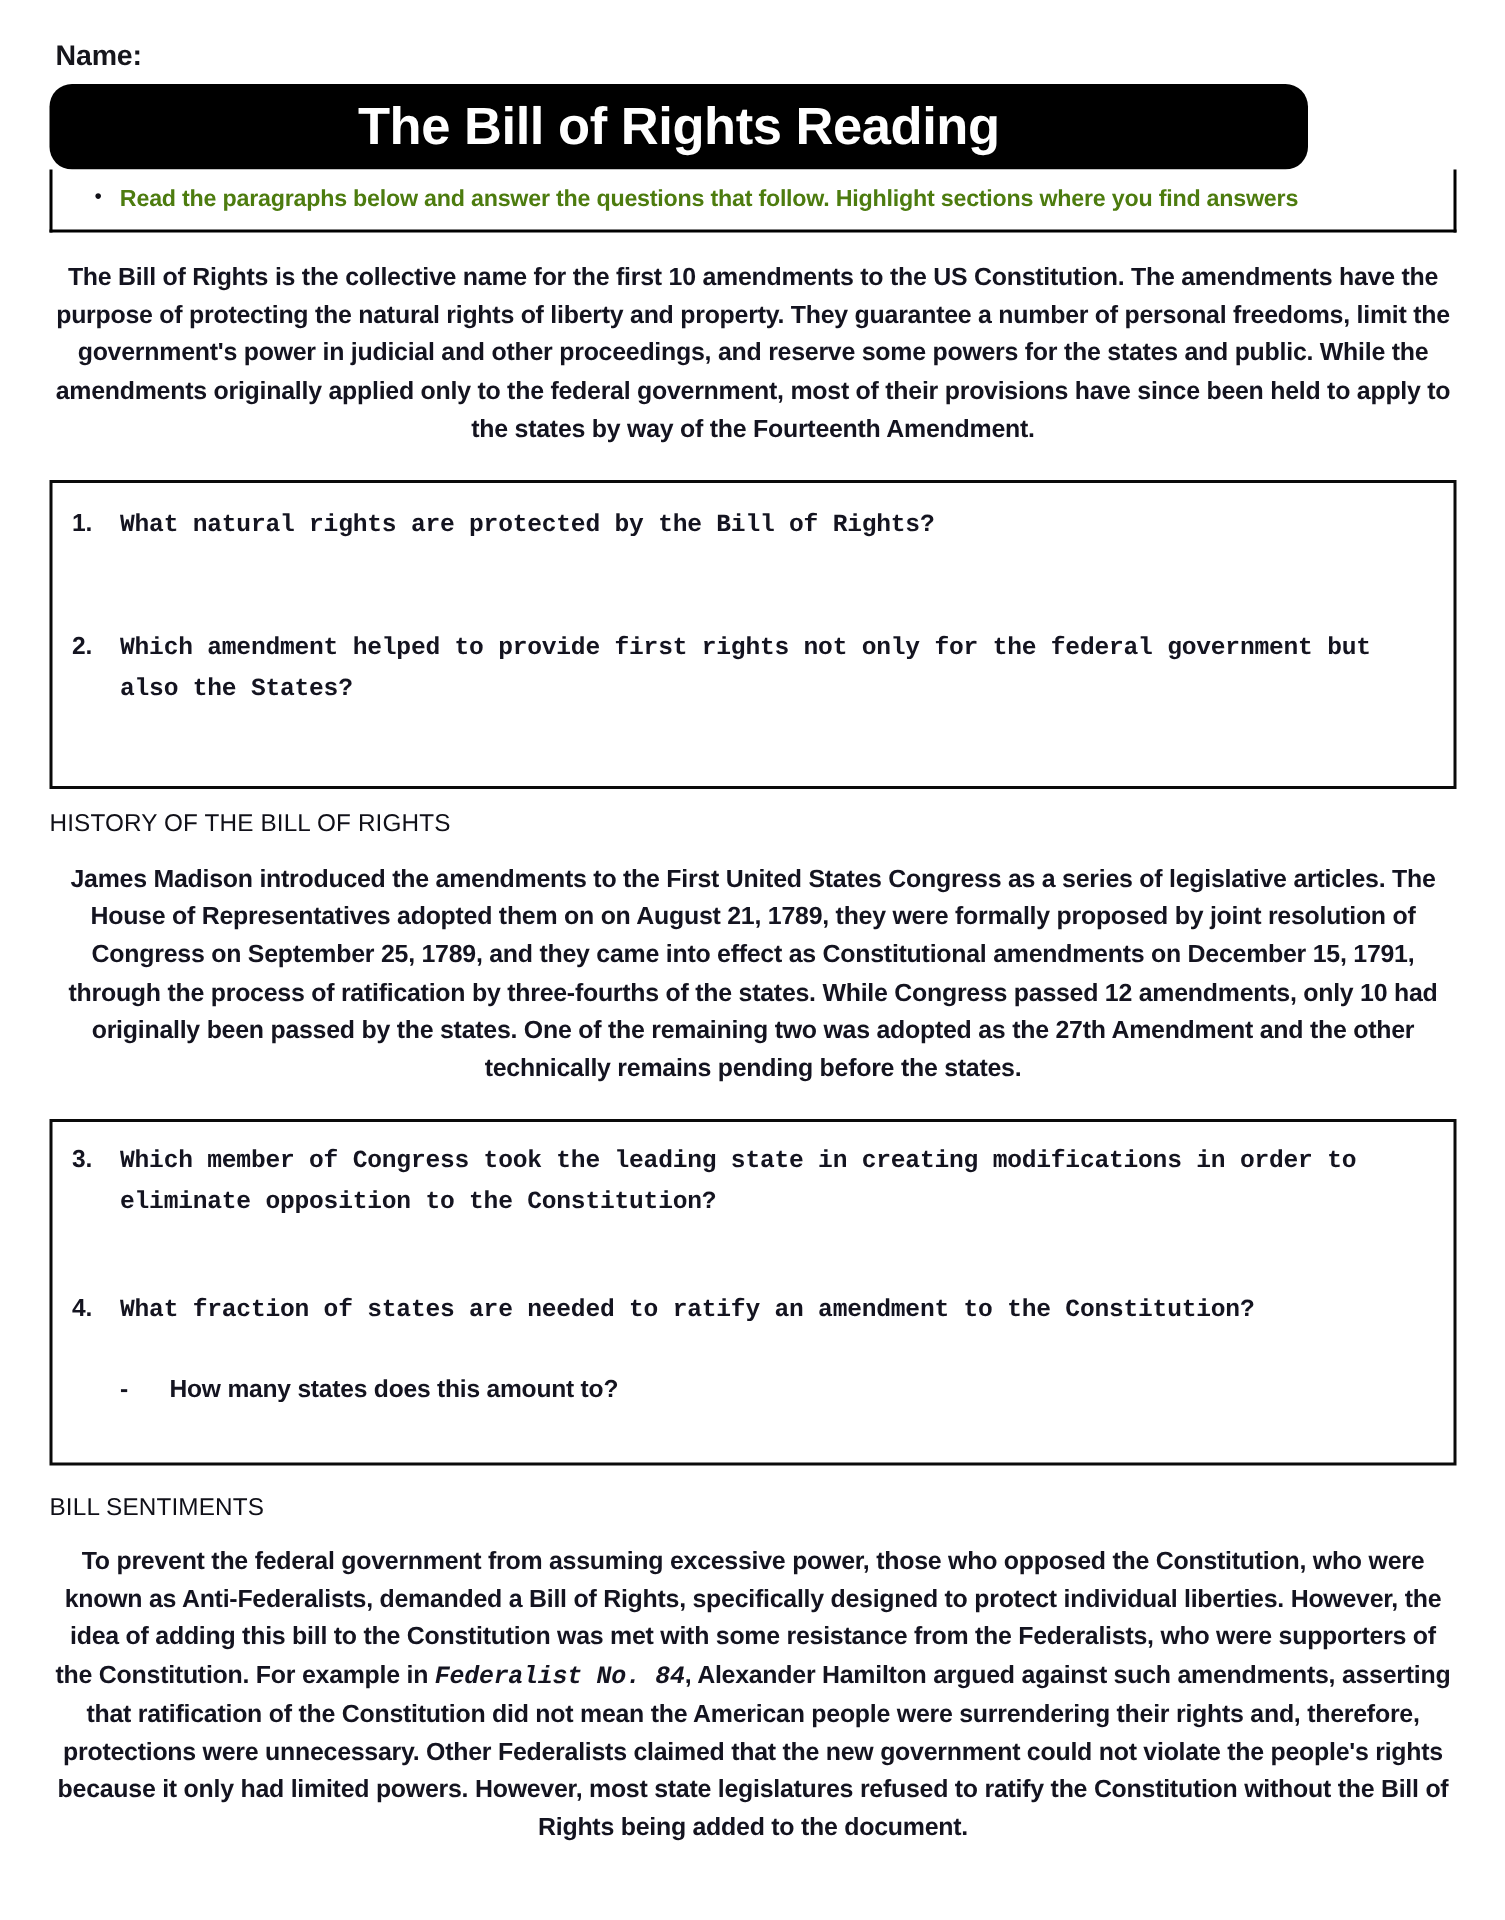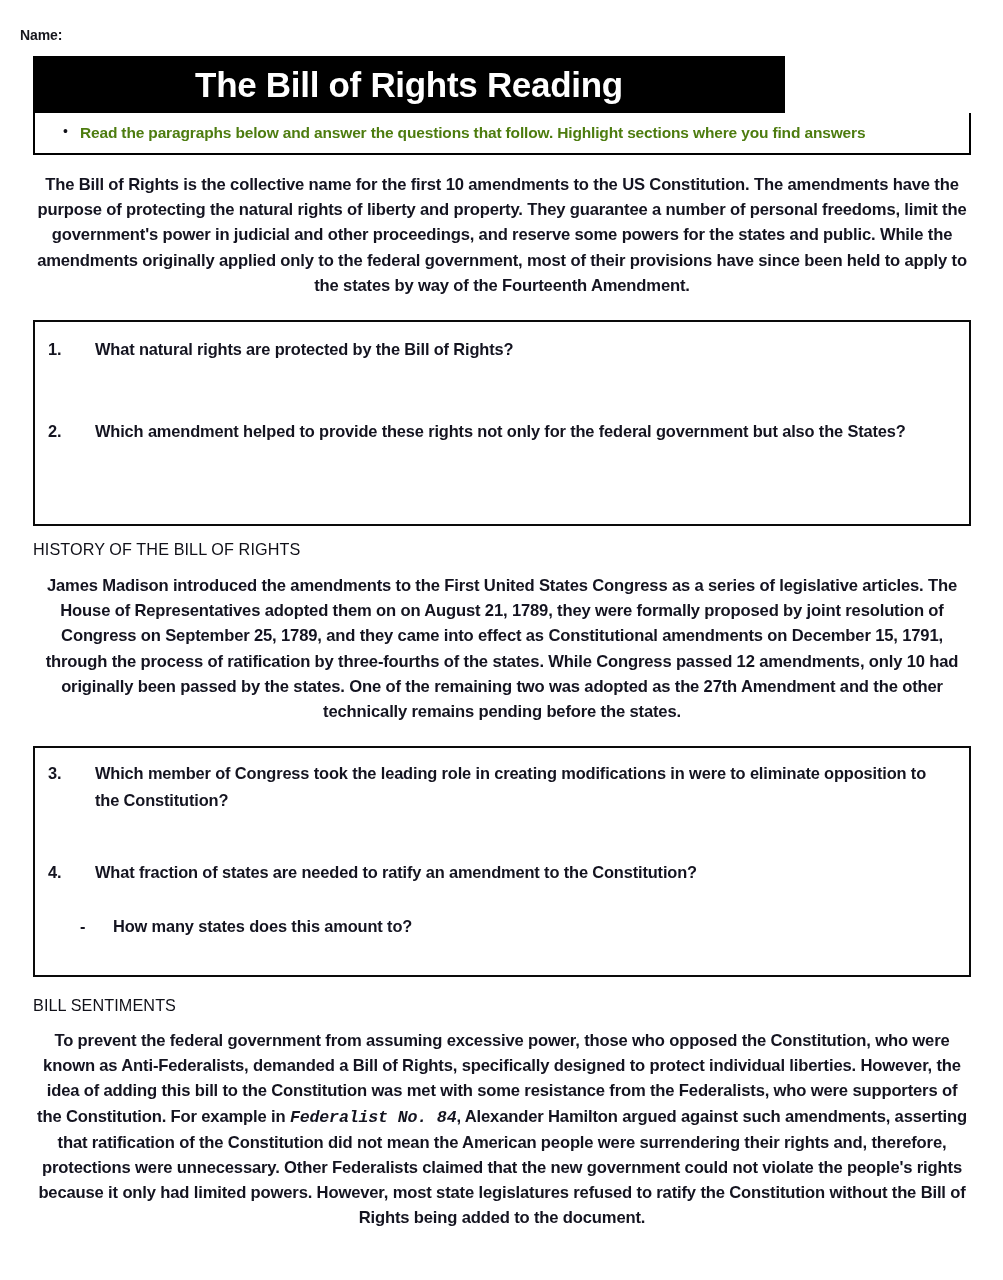--- a/index.html
+++ b/index.html
@@ -19,40 +19,41 @@
   .page {
     position: relative;
     width: 1003px;
     height: 1280px;
     box-sizing: border-box;
     padding: 0;
   }
 
   .name-line {
     position: absolute;
-    left: 20px;
+    left: 37px;
     top: 28px;
-    font-size: 14px;
+    font-size: 19px;
     font-weight: 600;
     letter-spacing: -0.1px;
     color: #16161c;
     line-height: 1;
   }
 
   .title-bar {
     position: absolute;
     left: 33px;
     top: 56px;
-    width: 752px;
+    width: 839px;
     height: 57px;
     background: #000000;
     box-sizing: border-box;
     display: flex;
     align-items: center;
     justify-content: center;
+    border-radius: 15px;
   }
   .title-bar .title-text {
     color: #ffffff;
     font-size: 35px;
     font-weight: 700;
     letter-spacing: -0.3px;
     line-height: 1;
     white-space: nowrap;
   }
 
@@ -132,21 +133,22 @@
   }
   .q-num {
     position: absolute;
     left: 0;
     top: 0;
     width: 26px;
     text-align: left;
   }
   .q-text {
     display: block;
-    margin-left: 47px;
+    margin-left: 32px;
+    font-family: Liberation Mono, monospace;
   }
   .q-sub {
     position: absolute;
     font-size: 16.4px;
     font-weight: 600;
     letter-spacing: -0.14px;
     line-height: 27px;
     color: #141420;
   }
   .q-dash {
@@ -199,31 +201,31 @@
 
   <div class="body-text" id="para-intro">The Bill of Rights is the collective name for the first 10 amendments to the US Constitution. The amendments have the purpose of protecting the natural rights of liberty and property. They guarantee a number of personal freedoms, limit the government's power in judicial and other proceedings, and reserve some powers for the states and public. While the amendments originally applied only to the federal government, most of their provisions have since been held to apply to the states by way of the Fourteenth Amendment.</div>
 
   <div class="qbox" id="box-one">
     <div class="q-item" id="q1">
       <span class="q-num">1.</span>
       <span class="q-text">What natural rights are protected by the Bill of Rights?</span>
     </div>
     <div class="q-item" id="q2">
       <span class="q-num">2.</span>
-      <span class="q-text">Which amendment helped to provide these rights not only for the federal government but also the States?</span>
+      <span class="q-text">Which amendment helped to provide first rights not only for the federal government but also the States?</span>
     </div>
   </div>
 
   <div class="section-heading" id="head-history">HISTORY OF THE BILL OF RIGHTS</div>
   <div class="body-text" id="para-history">James Madison introduced the amendments to the First United States Congress as a series of legislative articles. The House of Representatives adopted them on on August 21, 1789, they were formally proposed by joint resolution of Congress on September 25, 1789, and they came into effect as Constitutional amendments on December 15, 1791, through the process of ratification by three-fourths of the states. While Congress passed 12 amendments, only 10 had originally been passed by the states. One of the remaining two was adopted as the 27th Amendment and the other technically remains pending before the states.</div>
 
   <div class="qbox" id="box-two">
     <div class="q-item" id="q3">
       <span class="q-num">3.</span>
-      <span class="q-text">Which member of Congress took the leading role in creating modifications in were to eliminate opposition to the Constitution?</span>
+      <span class="q-text">Which member of Congress took the leading state in creating modifications in order to eliminate opposition to the Constitution?</span>
     </div>
     <div class="q-item" id="q4">
       <span class="q-num">4.</span>
       <span class="q-text">What fraction of states are needed to ratify an amendment to the Constitution?</span>
     </div>
     <div class="q-sub" id="q4sub">
       <span class="q-dash">-</span>
       <span class="q-subtext">How many states does this amount to?</span>
     </div>
   </div>

